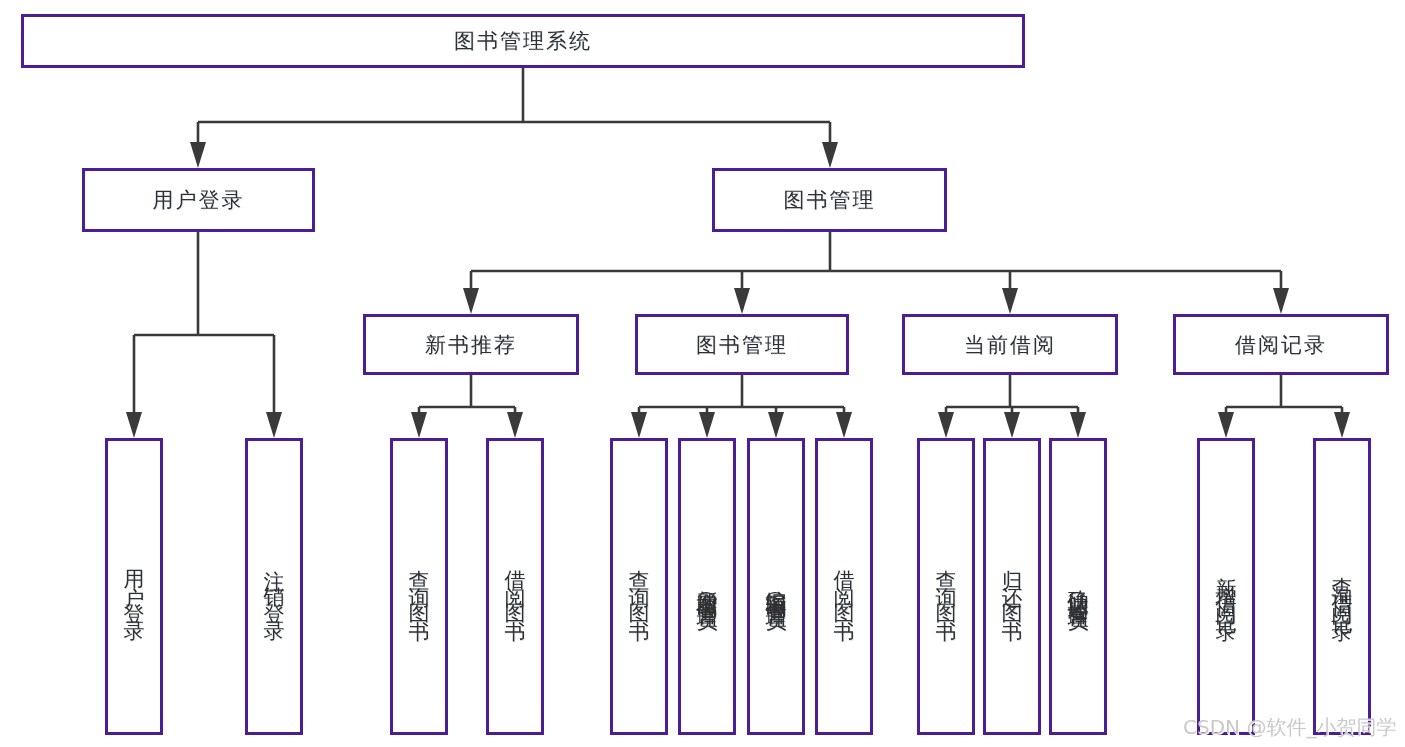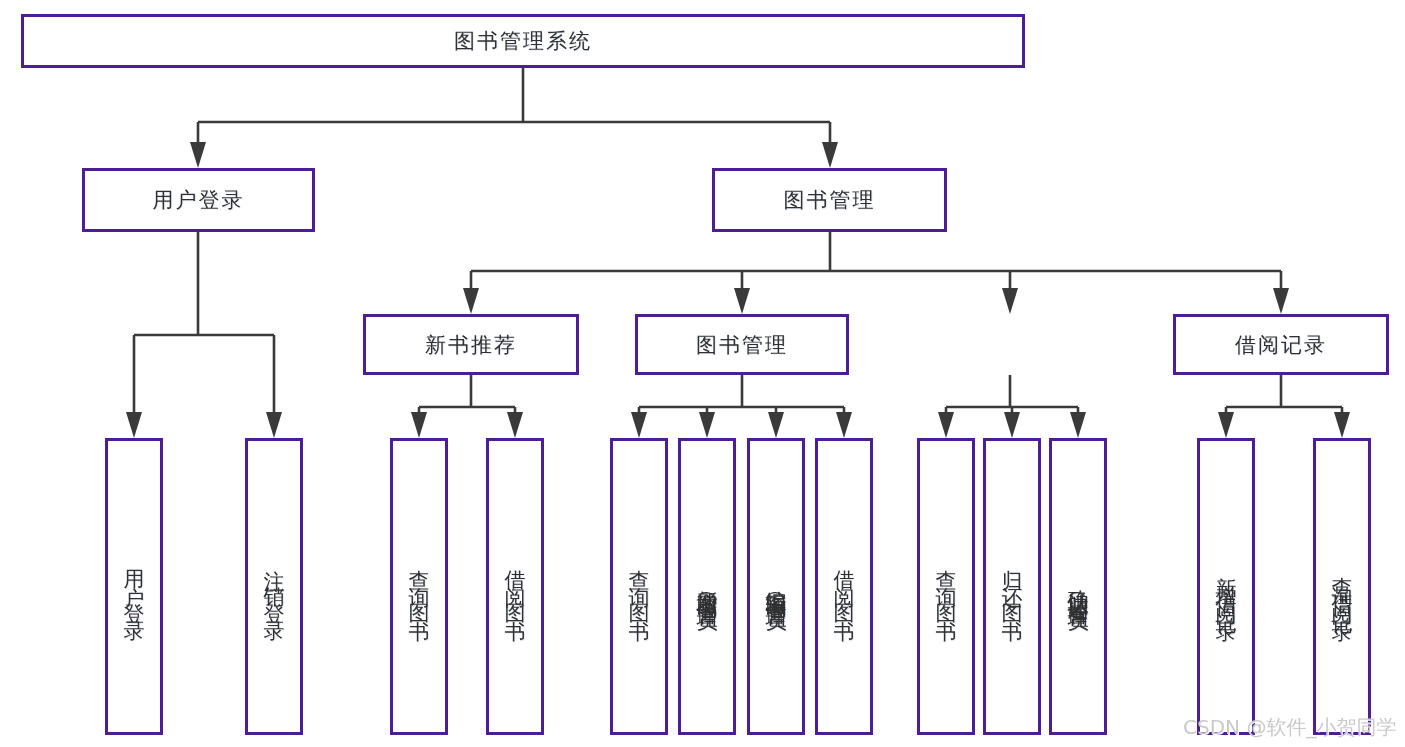--- a/index.html
+++ b/index.html
@@ -107,20 +107,23 @@
   <div class="box" style="left:712px;top:168px;width:235px;height:64px">
     <span class="label">图书管理</span>
   </div>
 
   <div class="box" style="left:363px;top:314px;width:216px;height:61px">
     <span class="label">新书推荐</span>
   </div>
   <div class="box" style="left:635px;top:314px;width:214px;height:61px">
     <span class="label">图书管理</span>
   </div>
+  <div class="box" style="left:902px;top:314px;width:216px;height:61px">
+    <span class="label">当前借阅</span>
+  </div>
   <div class="box" style="left:1173px;top:314px;width:216px;height:61px">
     <span class="label">借阅记录</span>
   </div>
 
   <div class="box v" style="left:105px;top:438px;width:58px;height:297px">
     <span class="label wide">用户登录</span>
   </div>
   <div class="box v" style="left:245px;top:438px;width:58px;height:297px">
     <span class="label wide">注销登录</span>
   </div>

